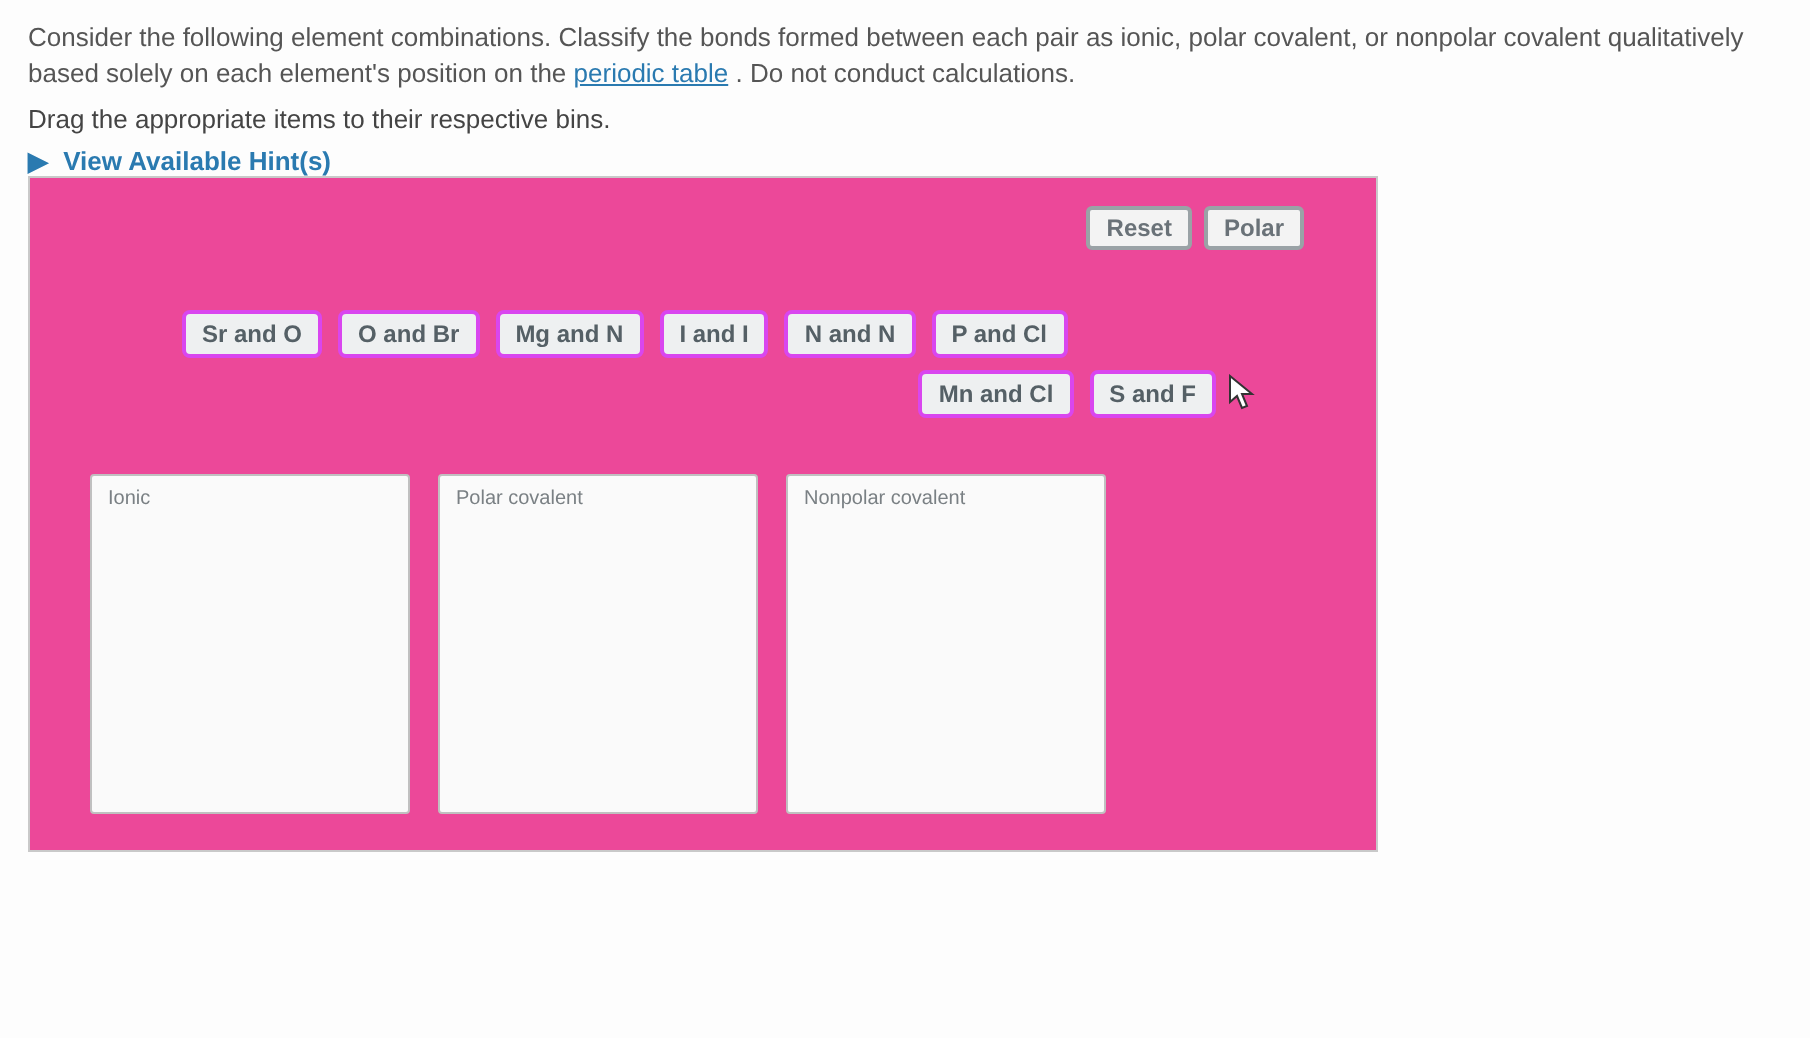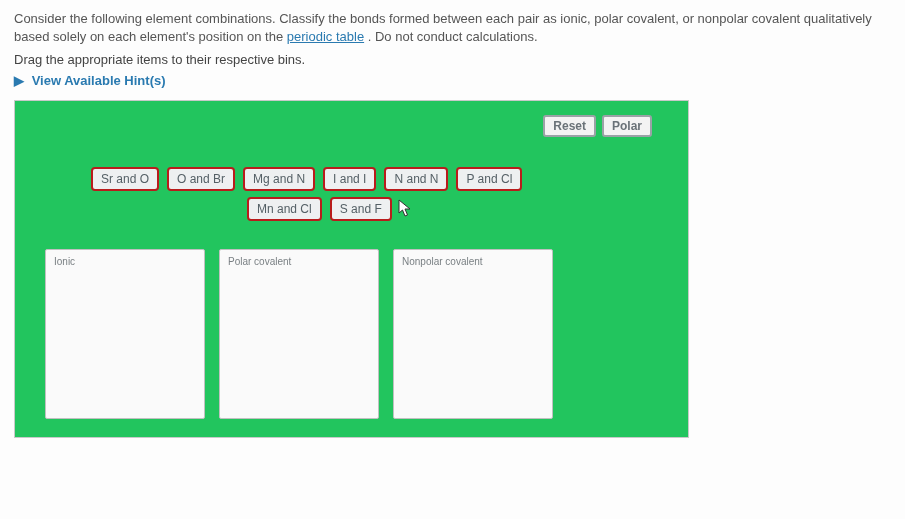--- a/index.html
+++ b/index.html
@@ -7,52 +7,52 @@
     font-family: Arial, Helvetica, sans-serif;
     font-size: 13px;
     color: #333;
     background: #fdfdfd;
     padding: 10px 14px;
     width: 905px;
   }
   .q-text { color: #555; line-height: 1.4; margin-bottom: 6px; }
   .link { color: #2a7ab0; text-decoration: underline; cursor: pointer; }
   .drag-text { color: #444; font-weight: normal; margin-bottom: 6px; }
-  .hints-row { color: #2a7ab0; font-weight: bold; margin-bottom: 12px; cursor: pointer; }
+  .hints-row { color: #2a7ab0; font-weight: bold; margin-bottom: 0; cursor: pointer; }
   .tri { display: inline-block; margin-right: 4px; color:#2a7ab0; }
   .panel {
     width: 675px;
     border: 1px solid #c9c9c9;
-    background: #22c55e;
+    background: #ec4899;
     padding: 14px 16px 18px 16px;
   }
   .topbar { display: flex; justify-content: flex-end; gap: 6px; margin-bottom: 30px; padding-right: 20px;}
   .ctl-btn {
     border: 2px solid #9aa2a6;
     border-radius: 3px;
     background: #f3f3f3;
     color: #6a7278;
     font-size: 12px;
     padding: 2px 8px;
     cursor: pointer;
     font-weight: bold;
   }
   .items-area { padding: 0 40px 0 60px; margin-bottom: 28px; }
   .items-line { display: flex; flex-wrap: wrap; gap: 8px; justify-content: flex-start; margin-bottom: 6px;}
-  .items-line.second { justify-content: flex-start; padding-left: 156px; }
+  .items-line.second { justify-content: flex-end; padding-left: 156px; }
   .chip {
-    border: 2px solid #b91c1c;
+    border: 2px solid #d946ef;
     border-radius: 4px;
     background: #eef0f1;
     color: #556066;
     font-size: 12px;
     padding: 3px 8px;
     cursor: move;
     white-space: nowrap;
-    font-weight: normal;
+    font-weight: bold;
   }
   .cursor-svg { position: relative; top: 2px; left: -2px; }
   .bins { display: flex; gap: 14px; padding-left: 14px; }
   .bin {
     border: 1px solid #c0c0c0;
     border-radius: 2px;
     background: #fafafa;
     width: 160px;
     height: 170px;
     padding: 6px 8px;

